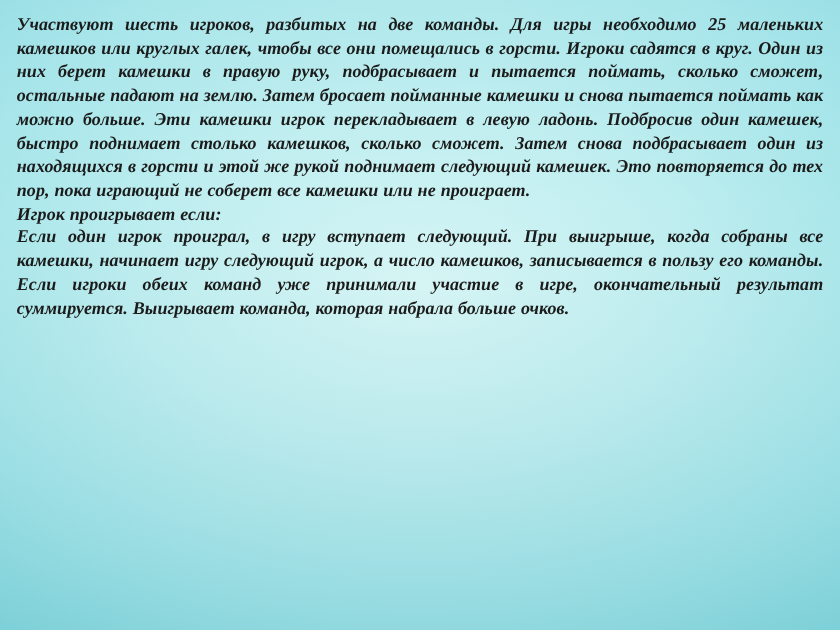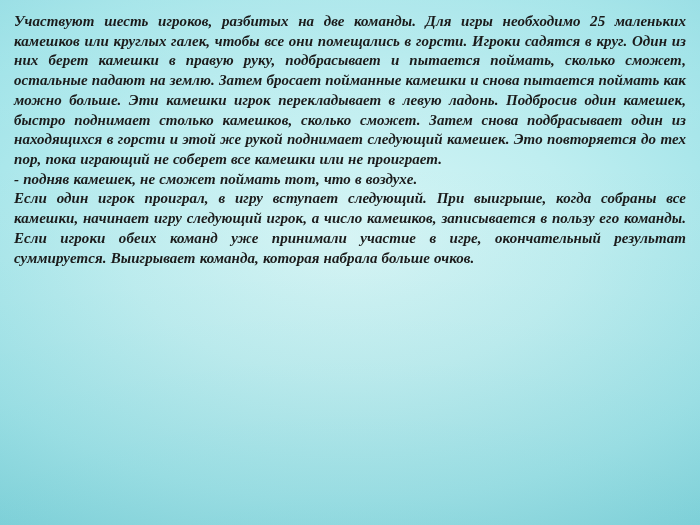--- a/index.html
+++ b/index.html
@@ -65,16 +65,16 @@
   .para.tight {
     margin-bottom: 0;
   }
 </style>
 </head>
 <body>
 
 <div id="slide">
   <div class="text-body">
     <p class="para first-para">Участвуют шесть игроков, разбитых на две команды. Для игры необходимо 25 маленьких камешков или круглых галек, чтобы все они помещались в горсти. Игроки садятся в круг. Один из них берет камешки в правую руку, подбрасывает и пытается поймать, сколько сможет, остальные падают на землю. Затем бросает пойманные камешки и снова пытается поймать как можно больше. Эти камешки игрок перекладывает в левую ладонь. Подбросив один камешек, быстро поднимает столько камешков, сколько сможет. Затем снова подбрасывает один из находящихся в горсти и этой же рукой поднимает следующий камешек. Это повторяется до тех пор, пока играющий не соберет все камешки или не проиграет.</p>
-    <p class="para tight">- подняв камешек, не сможет поймать тот, что в воздухе.</p>
+    <p class="para tight">Игрок проигрывает если:</p>
     <p class="para last-para">Если один игрок проиграл, в игру вступает следующий. При выигрыше, когда собраны все камешки, начинает игру следующий игрок, а число камешков, записывается в пользу его команды. Если игроки обеих команд уже принимали участие в игре, окончательный результат суммируется. Выигрывает команда, которая набрала больше очков.</p>
   </div>
 </div>
 
 </body></html>

